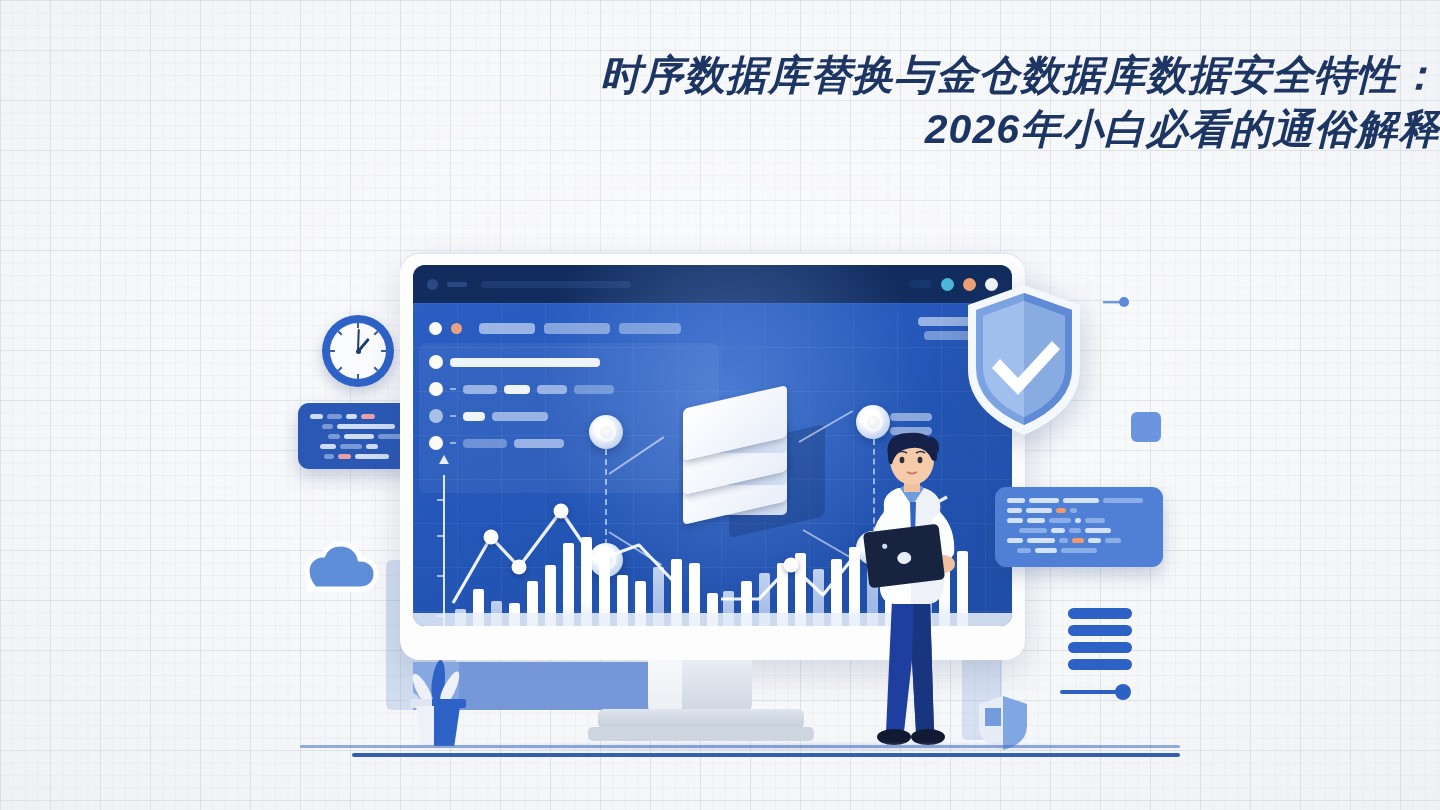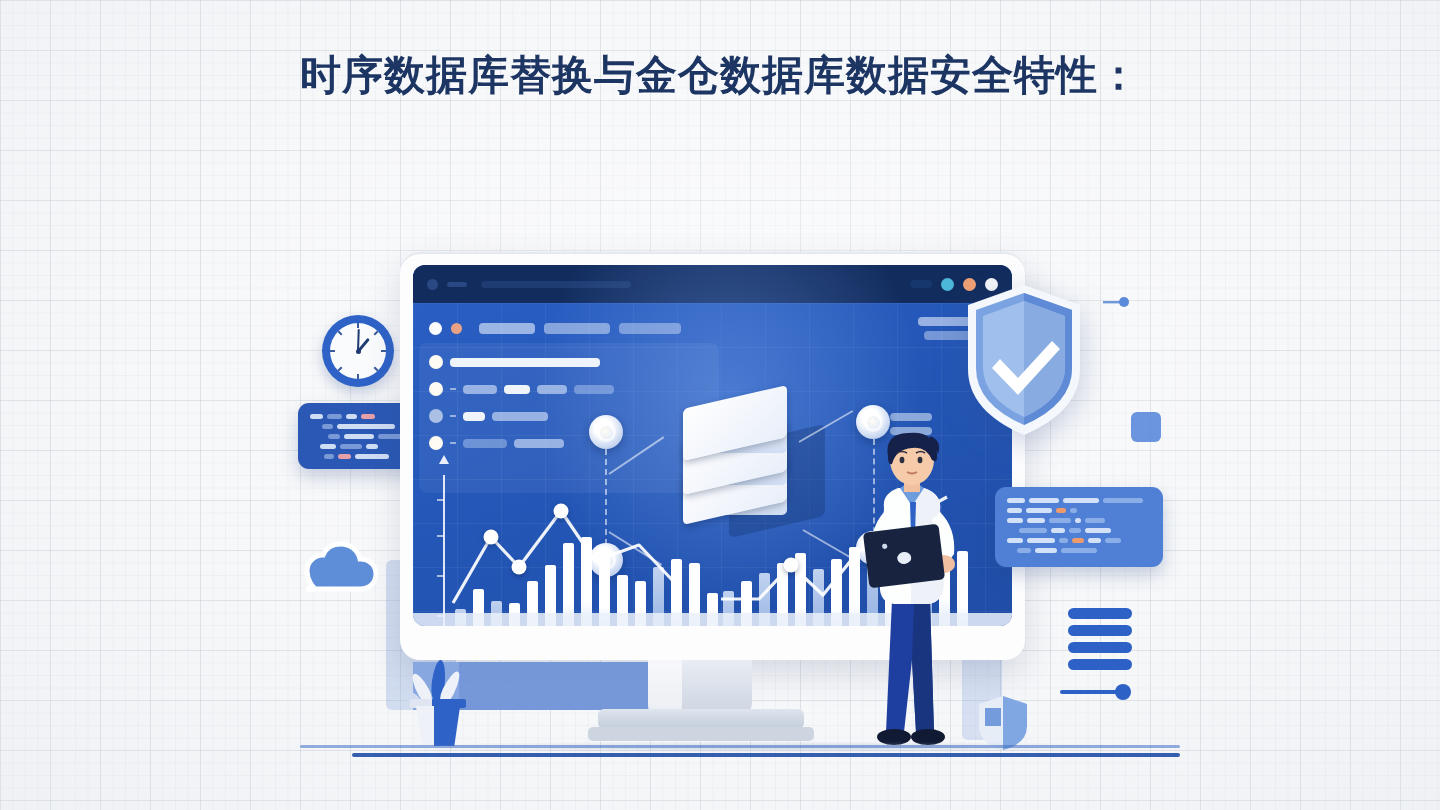--- a/index.html
+++ b/index.html
@@ -22,21 +22,21 @@
     background-size: 50px 50px, 50px 50px, 12.5px 12.5px, 12.5px 12.5px;
   }
   .bg-vignette{
     position:absolute; inset:0;
     background:radial-gradient(ellipse at 50% 45%, rgba(255,255,255,.55) 0%, rgba(255,255,255,.1) 55%, rgba(225,230,236,.35) 100%);
   }
 
   
   .title-wrap{
     position:absolute; left:0; right:0; top:48px;
-    text-align:center; z-index:40;
+    text-align:right; z-index:40;font-style:italic;
   }
   .title-line{
     color:#1c3563;
     font-size:41px;
     font-weight:bold;
     letter-spacing:1px;
     line-height:54px;
     text-shadow:0 1px 0 rgba(255,255,255,.6);
   }
   .subtitle{
@@ -301,20 +301,21 @@
   .bg-block{ position:absolute; background:#8fabe0; opacity:.55; border-radius:6px;}
 </style>
 </head>
 <body>
 
 <div class="bg-grid"></div>
 <div class="bg-vignette"></div>
 
 <div class="title-wrap">
   <div class="title-line">时序数据库替换与金仓数据库数据安全特性：</div>
+  <div class="title-line">2026年小白必看的通俗解释</div>
 </div>
 
 <div class="scene">
 
   <div class="bg-block" style="left:386px;top:560px;width:70px;height:150px;opacity:.35;"></div>
   <div class="bg-block" style="left:962px;top:560px;width:40px;height:180px;opacity:.3;"></div>
 
   <div class="cloud">
     <svg viewBox="0 0 96 58" width="96" height="58">
       <path d="M20 54h54c10 0 16-7 16-15 0-9-7-15-16-15-2-9-10-15-19-15-8 0-15 4-18 11-9 0-16 7-16 16 0 10 7 18 9 18z" fill="#5f8ed9" stroke="#ffffff" stroke-width="5"></path>

